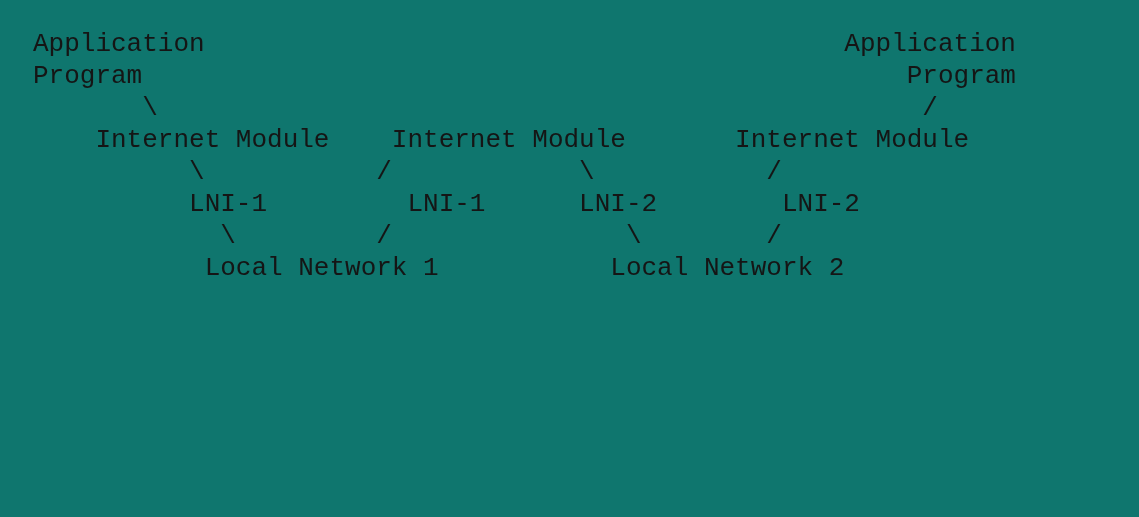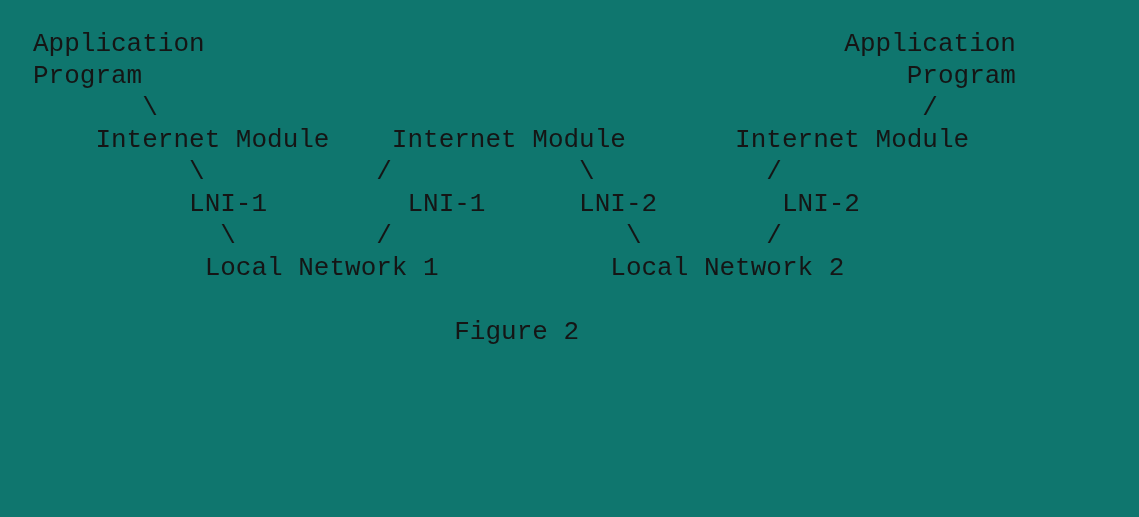--- a/index.html
+++ b/index.html
@@ -35,14 +35,13 @@
 
 <div class="screen">
   <pre>Application                                         Application
 Program                                                 Program
        \                                                 /
     Internet Module    Internet Module       Internet Module
           \           /            \           /
           LNI-1         LNI-1      LNI-2        LNI-2
             \         /               \        /
            Local Network 1           Local Network 2</pre>
-  <pre class="figure-line">Figure 2</pre>
 </div>
 
 </body></html>

